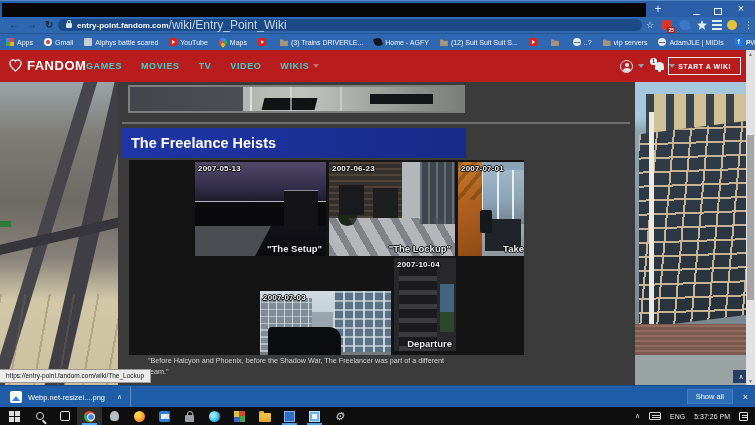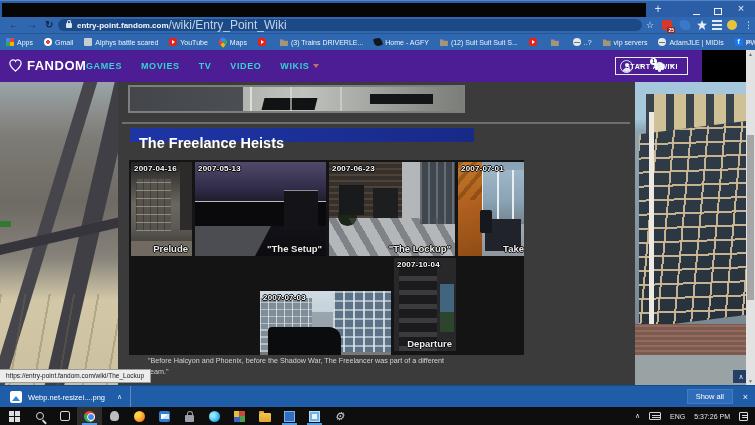--- a/index.html
+++ b/index.html
@@ -49,21 +49,21 @@
 .bi-youtube::after{content:"";position:absolute;left:3px;top:2px;border-left:3px solid #fff;border-top:2px solid rgba(0,0,0,0);border-bottom:2px solid rgba(0,0,0,0);}
 .bi-maps{background:conic-gradient(#4285f4 0 25%,#34a853 0 50%,#f4b400 0 75%,#ea4335 0);border-radius:50% 50% 50% 0;transform:rotate(-45deg);}
 .bi-folder{background:#a6937a;clip-path:polygon(0 18%,38% 18%,48% 34%,100% 34%,100% 100%,0 100%);}
 .bi-globe{background:#e6e9eb;border-radius:50%;}
 .bi-globe::after{content:"";position:absolute;left:1px;top:3.5px;width:6px;height:1px;background:#6b757c;}
 .bi-facebook{background:#1877f2;border-radius:1px;}
 .bi-facebook::after{content:"f";position:absolute;left:0;top:0;width:8px;color:#fff;font:bold 7px/8px "Liberation Sans",sans-serif;text-align:center;}
 .bm-more{position:absolute;right:4px;top:0;line-height:17px;color:#dfe9f4;font-size:9px;}
 
 
-.fheader{position:absolute;left:0;top:50px;width:702px;height:32px;background:#4c1d95;}
+.fheader{position:absolute;left:0;top:50px;width:755px;height:32px;background:#b91c1c;}
 .flogo{position:absolute;left:8px;top:8px;display:flex;align-items:center;color:#fff;font-weight:bold;font-size:13px;letter-spacing:.5px;}
 .flogo svg{margin-right:4px;}
 .fnav{position:absolute;left:86px;top:0;height:32px;display:flex;align-items:center;gap:19px;}
 .fnav .flink{color:#30d6d0;font-size:9px;font-weight:bold;letter-spacing:.6px;display:flex;align-items:center;}
 .caret{width:0;height:0;border-left:3px solid rgba(0,0,0,0);border-right:3px solid rgba(0,0,0,0);border-top:4px solid #8fa3aa;display:inline-block;}
 .caret-red{border-top-color:#c2706a;margin-left:4px;}
 .caret-teal{border-top-color:#30d6d0;margin:0 6px 0 4px;}
 .fsearch{position:absolute;left:390px;top:0;height:32px;display:flex;align-items:center;}
 .mag{width:8px;height:8px;border:1.5px solid #cfdadd;border-radius:50%;position:relative;margin-right:9px;flex:none;}
 .mag::after{content:"";position:absolute;right:-4px;bottom:-2px;width:5px;height:1.5px;background:#cfdadd;transform:rotate(45deg);}
@@ -100,21 +100,21 @@
 
 .content{position:absolute;left:118px;top:0;width:517px;height:100%;background:#3b3b3b;}
 .content>div{position:absolute;}
 .top-image{left:10px;top:3px;width:337px;height:28px;border:2px solid #7e7e7e;overflow:hidden;}
 .sc-lobby{position:absolute;left:0;top:0;width:100%;height:100%;background:linear-gradient(90deg,#43464a 0%,#4b4e52 34%,#b2b4b0 34%,#c0c2be 52%,#a8aaa6 70%,#8f918d 86%,#7b7d79 100%);}
 .sc-lobby i{position:absolute;display:block;}
 .lob-a{left:40%;top:45%;width:16%;height:50%;background:#111214;transform:skewX(-14deg);}
 .lob-b{left:72%;top:28%;width:19%;height:44%;background:#141518;}
 .lob-c{left:36%;top:0;width:2px;height:100%;background:rgba(232,232,230,.8);box-shadow:40px 0 0 rgba(230,230,228,.55),90px 0 0 rgba(230,230,228,.45);}
 .divider{left:4px;top:40px;width:508px;height:2px;background:#6e6e6e;}
-.banner{left:12px;top:46px;width:344px;height:14px;background:linear-gradient(90deg,#1e35a6,#182a87);}
+.banner{left:4px;top:46px;width:344px;height:30px;background:linear-gradient(90deg,#1e35a6,#182a87);}
 .banner h2{padding:7px 0 0 9px;color:#fff;font-size:14.5px;font-weight:bold;}
 
 .heists{left:11px;top:78px;width:395px;height:195px;background:#141414;overflow:hidden;}
 .card{position:absolute;overflow:hidden;background:#222;}
 .r1{top:2px;height:94px;}
 .r2{top:98px;height:93px;}
 .pos1{left:2px;width:61px;}
 .pos2{left:66px;width:131px;}
 .pos3{left:200px;width:126px;}
 .pos4{left:329px;width:70px;}
@@ -368,29 +368,20 @@
             <i class="lob-b"></i>
             <i class="lob-c"></i>
           </div>
       </div>
       <div class="divider"></div>
       <div class="banner">
         <h2>The Freelance Heists</h2>
       </div>
 
       <div class="heists">
-        <div class="card r1 pos1 c-prelude">
-          <div class="art">
-              <i class="a"></i>
-              <i class="b"></i>
-              <i class="c"></i>
-            </div>
-          <span class="cdate">2007-04-16</span>
-          <span class="mlabel">Prelude</span>
-        </div>
         <div class="card r1 pos2 c-setup">
           <div class="art">
               <i class="a"></i>
               <i class="b"></i>
               <i class="c"></i>
             </div>
           <span class="cdate">2007-05-13</span>
           <span class="mlabel">"The Setup"</span>
         </div>
         <div class="card r1 pos3 c-lockup">

